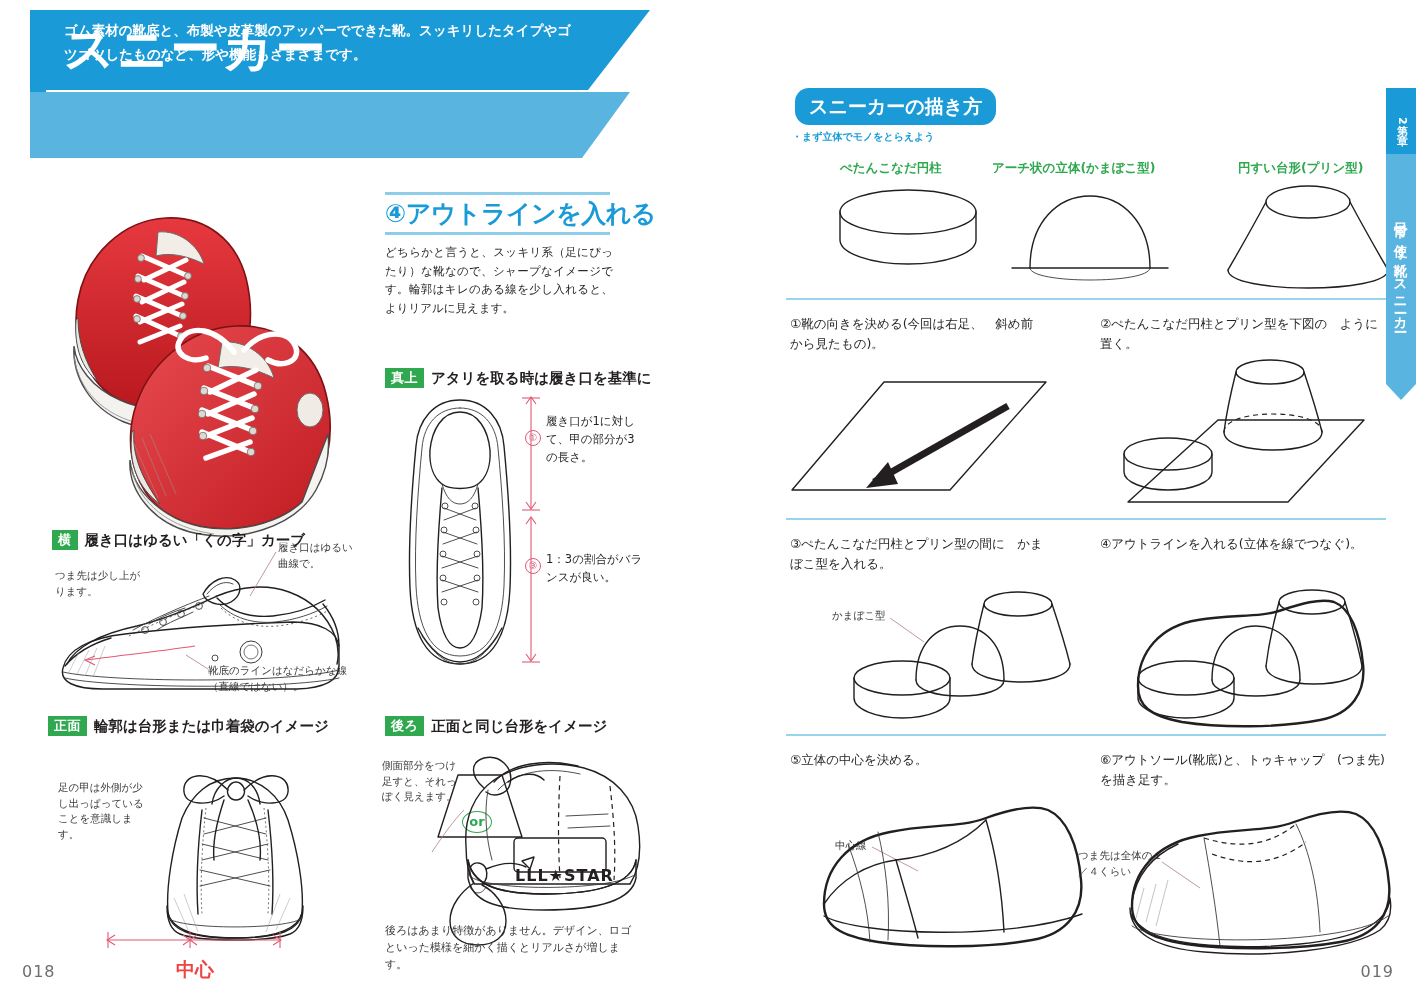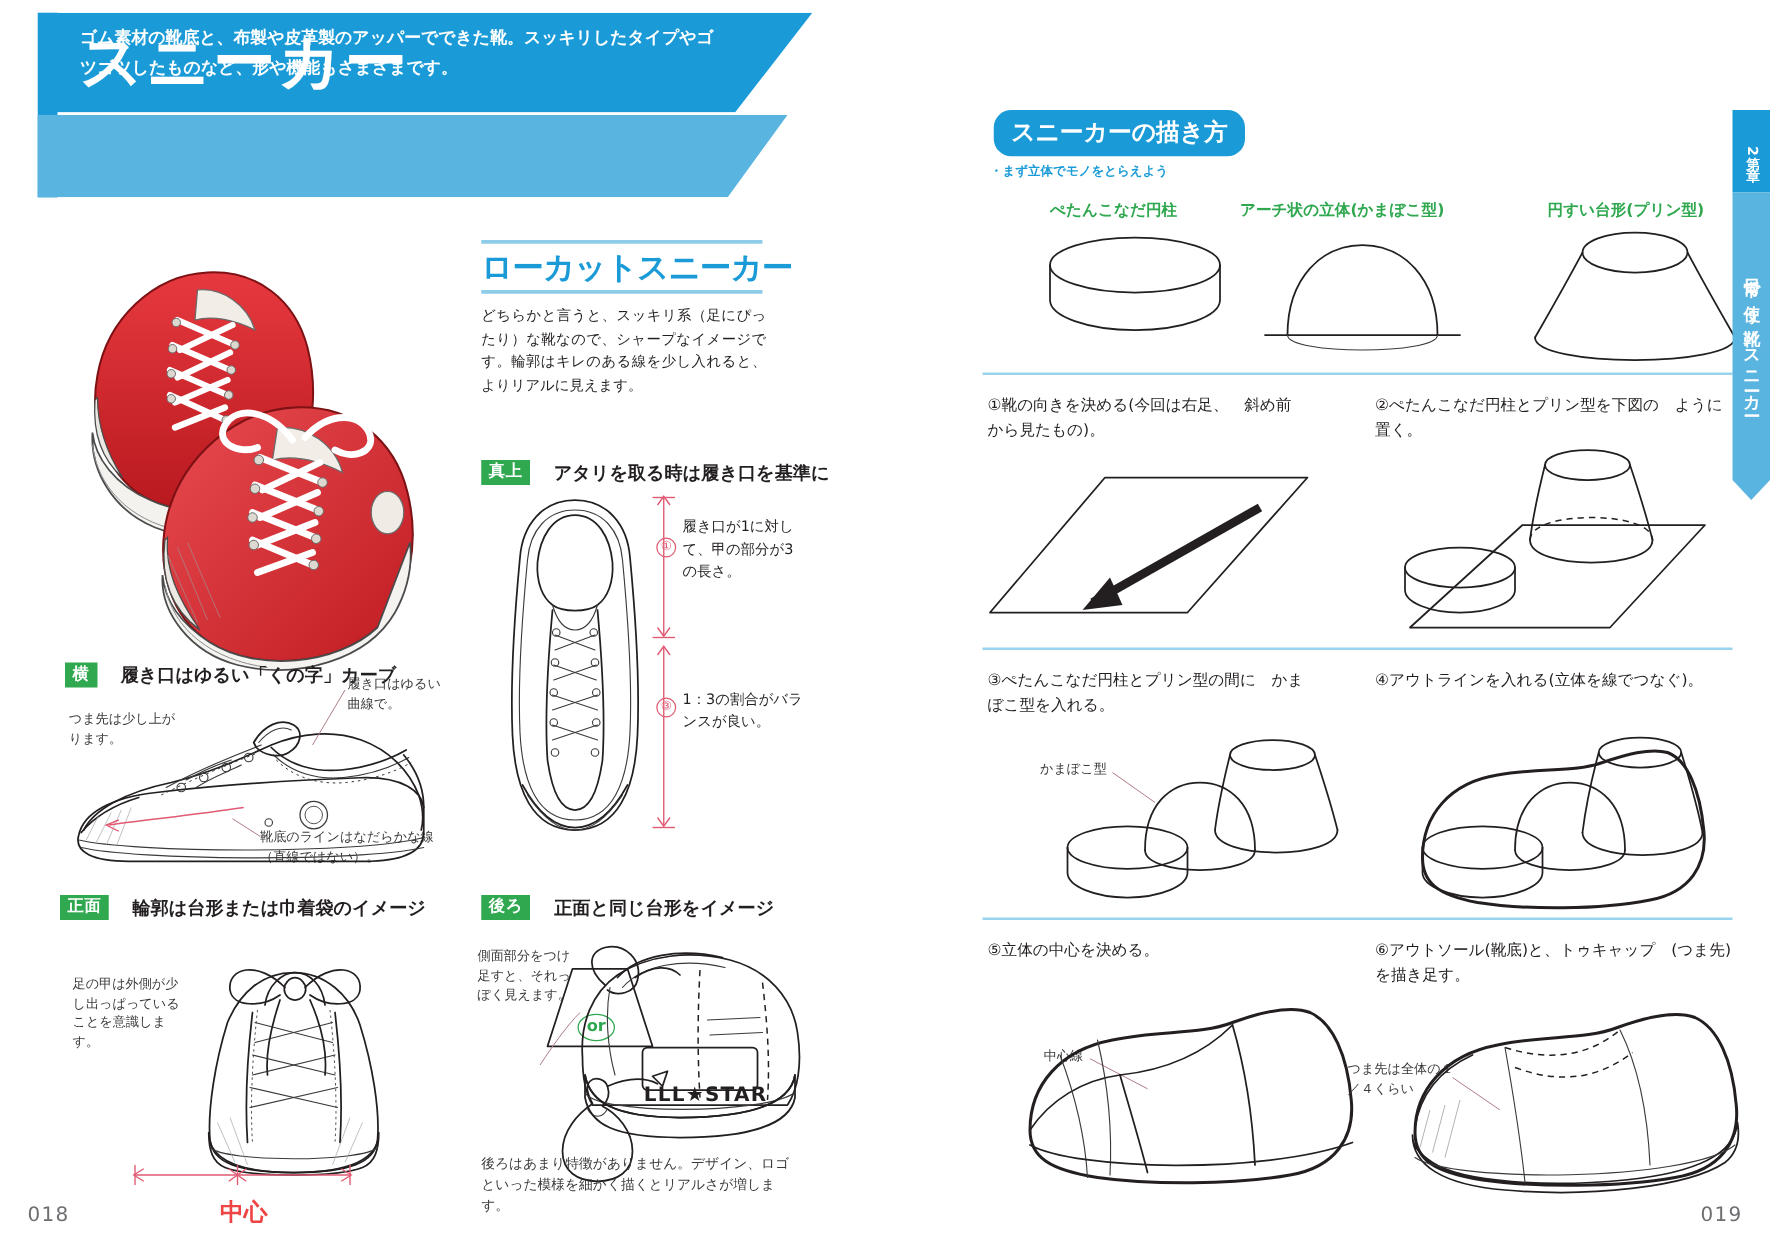--- a/index.html
+++ b/index.html
@@ -58,21 +58,21 @@
     line-height: 34px; letter-spacing: -0.5px; white-space: nowrap;
     margin: 2px 0 1px 0;
   }
   .lc-title .rule-bot { height: 3px; background: #8ecdea; width: 100%; }
   .lc-body {
     position: absolute; left: 385px; top: 243px; width: 228px;
     font-size: 11.5px; color: #231f20; line-height: 18.5px; text-align: justify;
   }
 
   
-  .tag-head { position: absolute; display: flex; align-items: center; gap: 19px; }
+  .tag-head { position: absolute; display: flex; align-items: center; gap: 7px; }
   .tag-box {
     background: #2fa84f; color: #fff; font-size: 13px; font-weight: bold;
     padding: 2px 6px 3px 6px; line-height: 15px; letter-spacing: 0.5px;
   }
   .tag-text { font-size: 14.5px; font-weight: bold; color: #231f20; white-space: nowrap; }
 
   
   .note { position: absolute; font-size: 10.5px; color: #3a3a3a; line-height: 15.5px; }
 
   
@@ -251,21 +251,21 @@
               <circle cx="213" cy="292" r="3.8"></circle>
           </g>
 
           <ellipse cx="272" cy="250" rx="13" ry="17" fill="#f0ece5" stroke="#6a6a6a" stroke-width="1"></ellipse>
         </g>
       </svg>
     </div>
 
     <div class="lc-title">
       <div class="rule-top"></div>
-      <h2>ローカットスニーカー</h2>
+      <h2>④アウトラインを入れる</h2>
       <div class="rule-bot"></div>
     </div>
     <div class="lc-body">どちらかと言うと、スッキリ系（足にぴったり）な靴なので、シャープなイメージです。輪郭はキレのある線を少し入れると、よりリアルに見えます。</div>
 
     <div class="tag-head" style="left:385px; top:368px;">
       <span class="tag-box">真上</span>
       <span class="tag-text">アタリを取る時は履き口を基準に</span>
     </div>
 
     <div style="position:absolute; left:390px; top:392px;">

